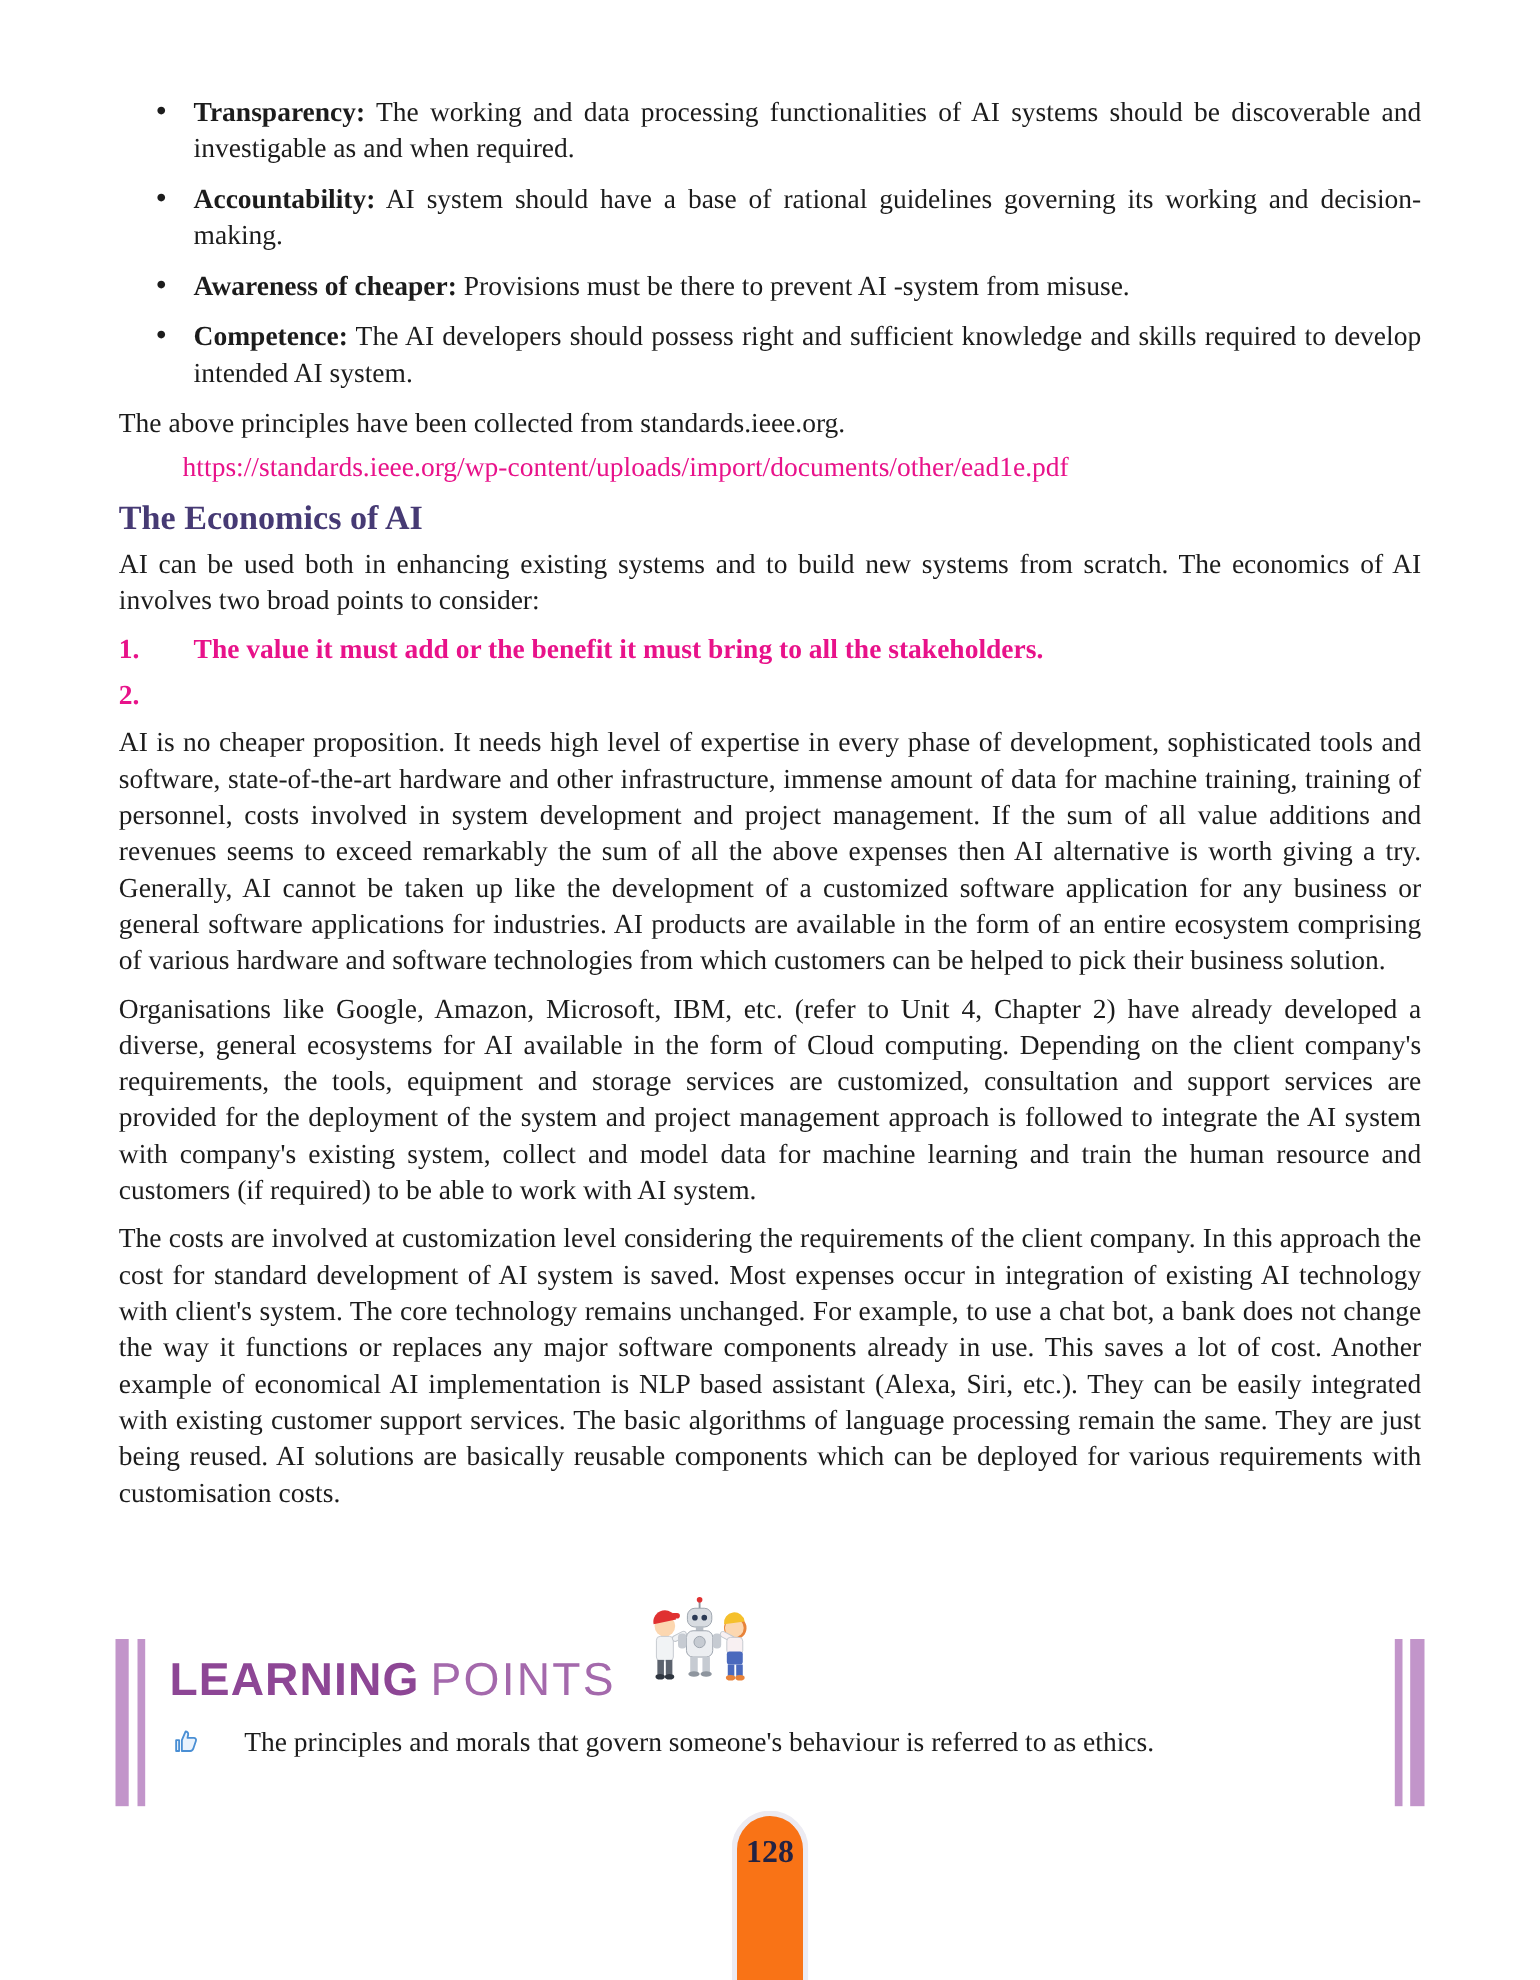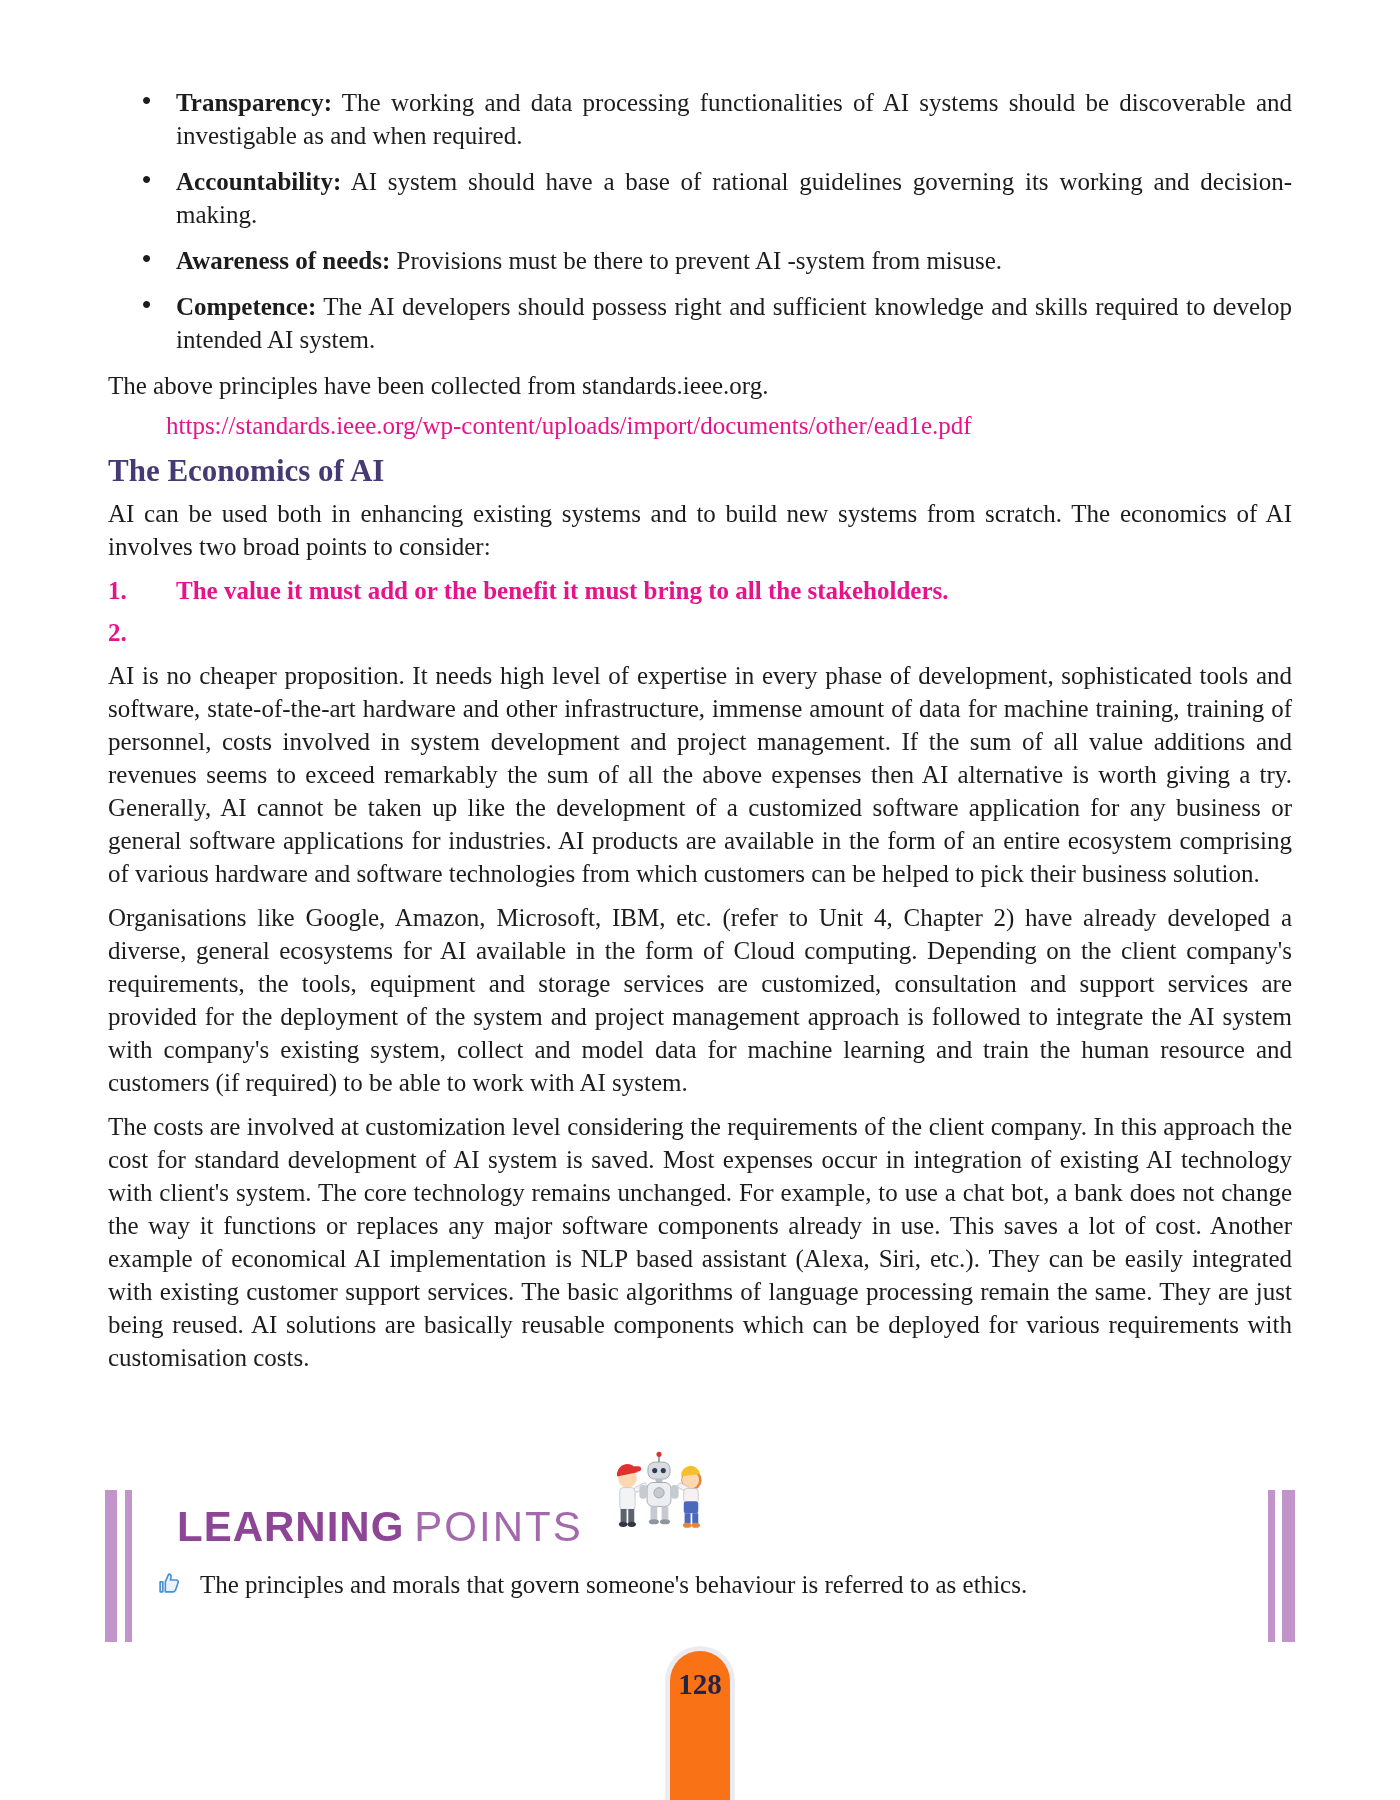--- a/index.html
+++ b/index.html
@@ -26,28 +26,28 @@
   .num-item .num { width:68px; flex:none; }
 
   
   .learning { position:absolute; left:105px; right:105px; top:1484px; height:164px; }
   .bar { position:absolute; top:6px; height:152px; background:#c295ca; }
   .bar.l-outer { left:0;  width:12px; }
   .bar.l-inner { left:20px; width:7px; }
   .bar.r-inner { right:20px; width:7px; }
   .bar.r-outer { right:0;  width:13px; }
 
-  .lp-header { display:flex; align-items:flex-end; margin-left:72px; height:66px; }
+  .lp-header { display:flex; align-items:flex-end; margin-left:49px; height:66px; }
   .lp-title { font-family:"Liberation Sans", sans-serif; font-size:42px; line-height:46px; white-space:nowrap; }
   .lp-title .bold  { font-weight:800; color:#8d4695; letter-spacing:1px; }
   .lp-title .light { font-weight:400; color:#a469ac; letter-spacing:2px; margin-left:10px; }
   .lp-illustration { width:128px; height:118px; margin:-48px 0 -12px 12px; flex:none; }
 
   .lp-items { margin:18px 0 0 52px; }
-  .lp-item { display:flex; align-items:flex-start; margin-bottom:9px; text-align:left; }
+  .lp-item { display:flex; align-items:flex-start; margin-bottom:9px; text-align:left;gap:22px; }
   .thumb { width:25px; height:25px; flex:none; margin:3px 18px 0 0; }
 
   
   .page-badge { position:absolute; top:1646px; left:50%; transform:translateX(-50%);
                 width:70px; height:154px; background:#f97316;
                 border:5px solid #ecebf2; border-bottom:none;
                 border-radius:36px 36px 0 0; text-align:center; }
   .page-badge span { display:inline-block; margin-top:17px; font-size:29px; font-weight:700; color:#232343; }
 </style>
 </head>
@@ -62,21 +62,21 @@
         <span class="term">Transparency:</span>
         <span>The working and data processing functionalities of AI systems should be discoverable and investigable as and when required.</span>
       </li>
       <li>
         <span class="dot">•</span>
         <span class="term">Accountability:</span>
         <span>AI system should have a base of rational guidelines governing its working and decision-making.</span>
       </li>
       <li>
         <span class="dot">•</span>
-        <span class="term">Awareness of needs:</span>
+        <span class="term">Awareness of cheaper:</span>
         <span>Provisions must be there to prevent AI -system from misuse.</span>
       </li>
       <li>
         <span class="dot">•</span>
         <span class="term">Competence:</span>
         <span>The AI developers should possess right and sufficient knowledge and skills required to develop intended AI system.</span>
       </li>
     </ul>
 
     <p class="source-note">The above principles have been collected from standards.ieee.org.</p>

